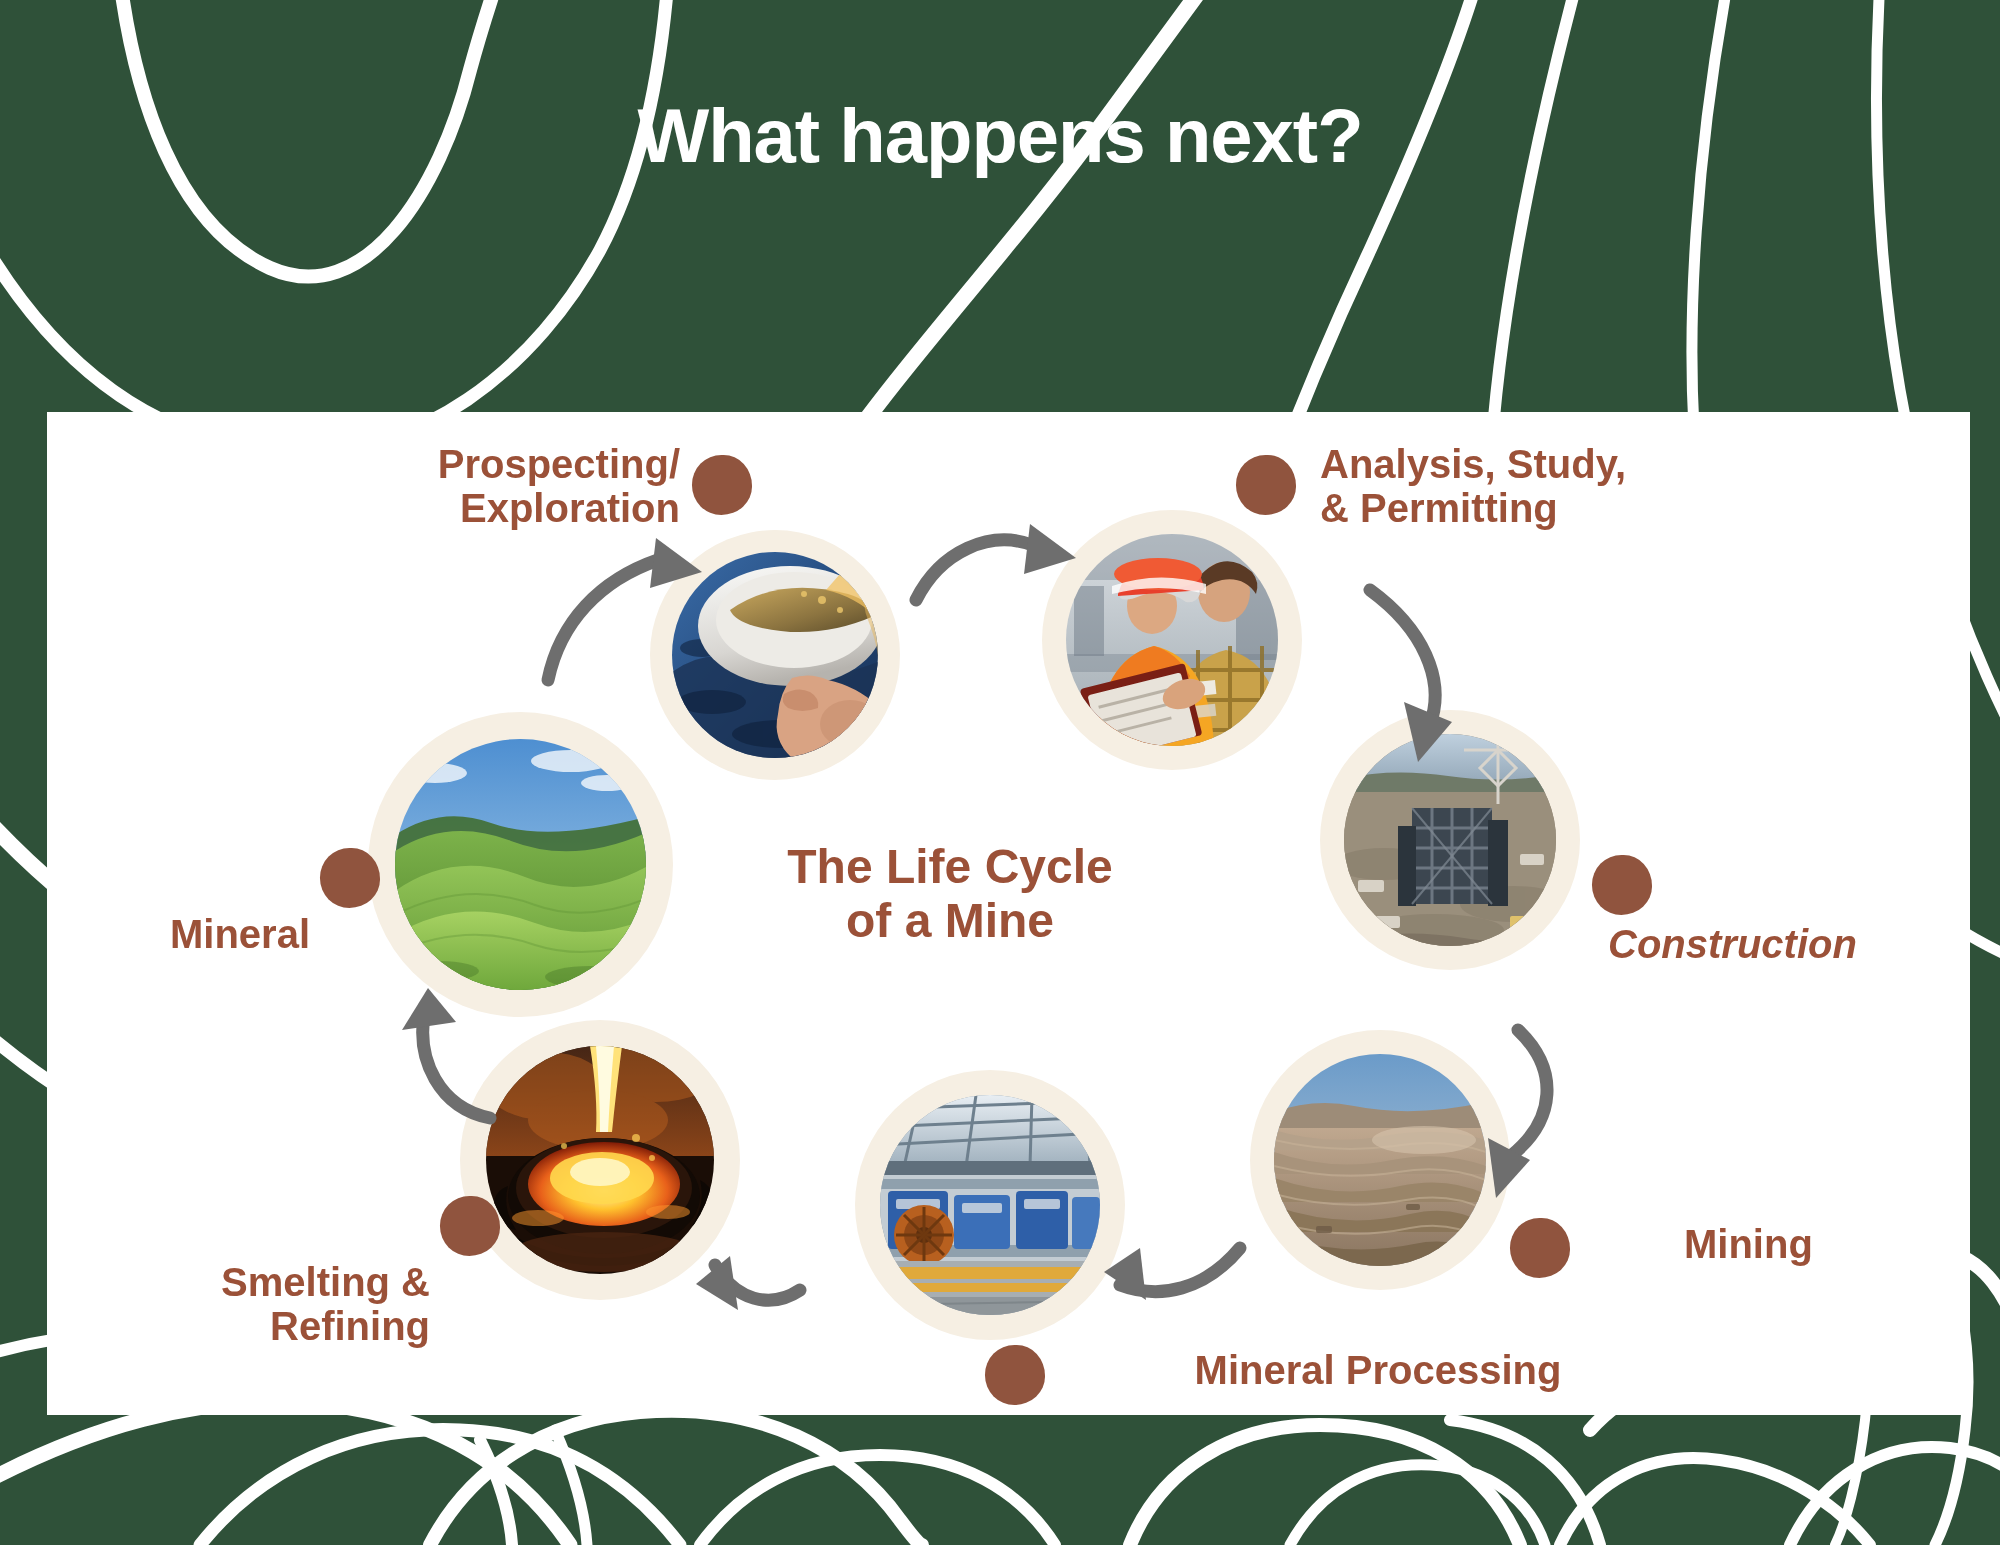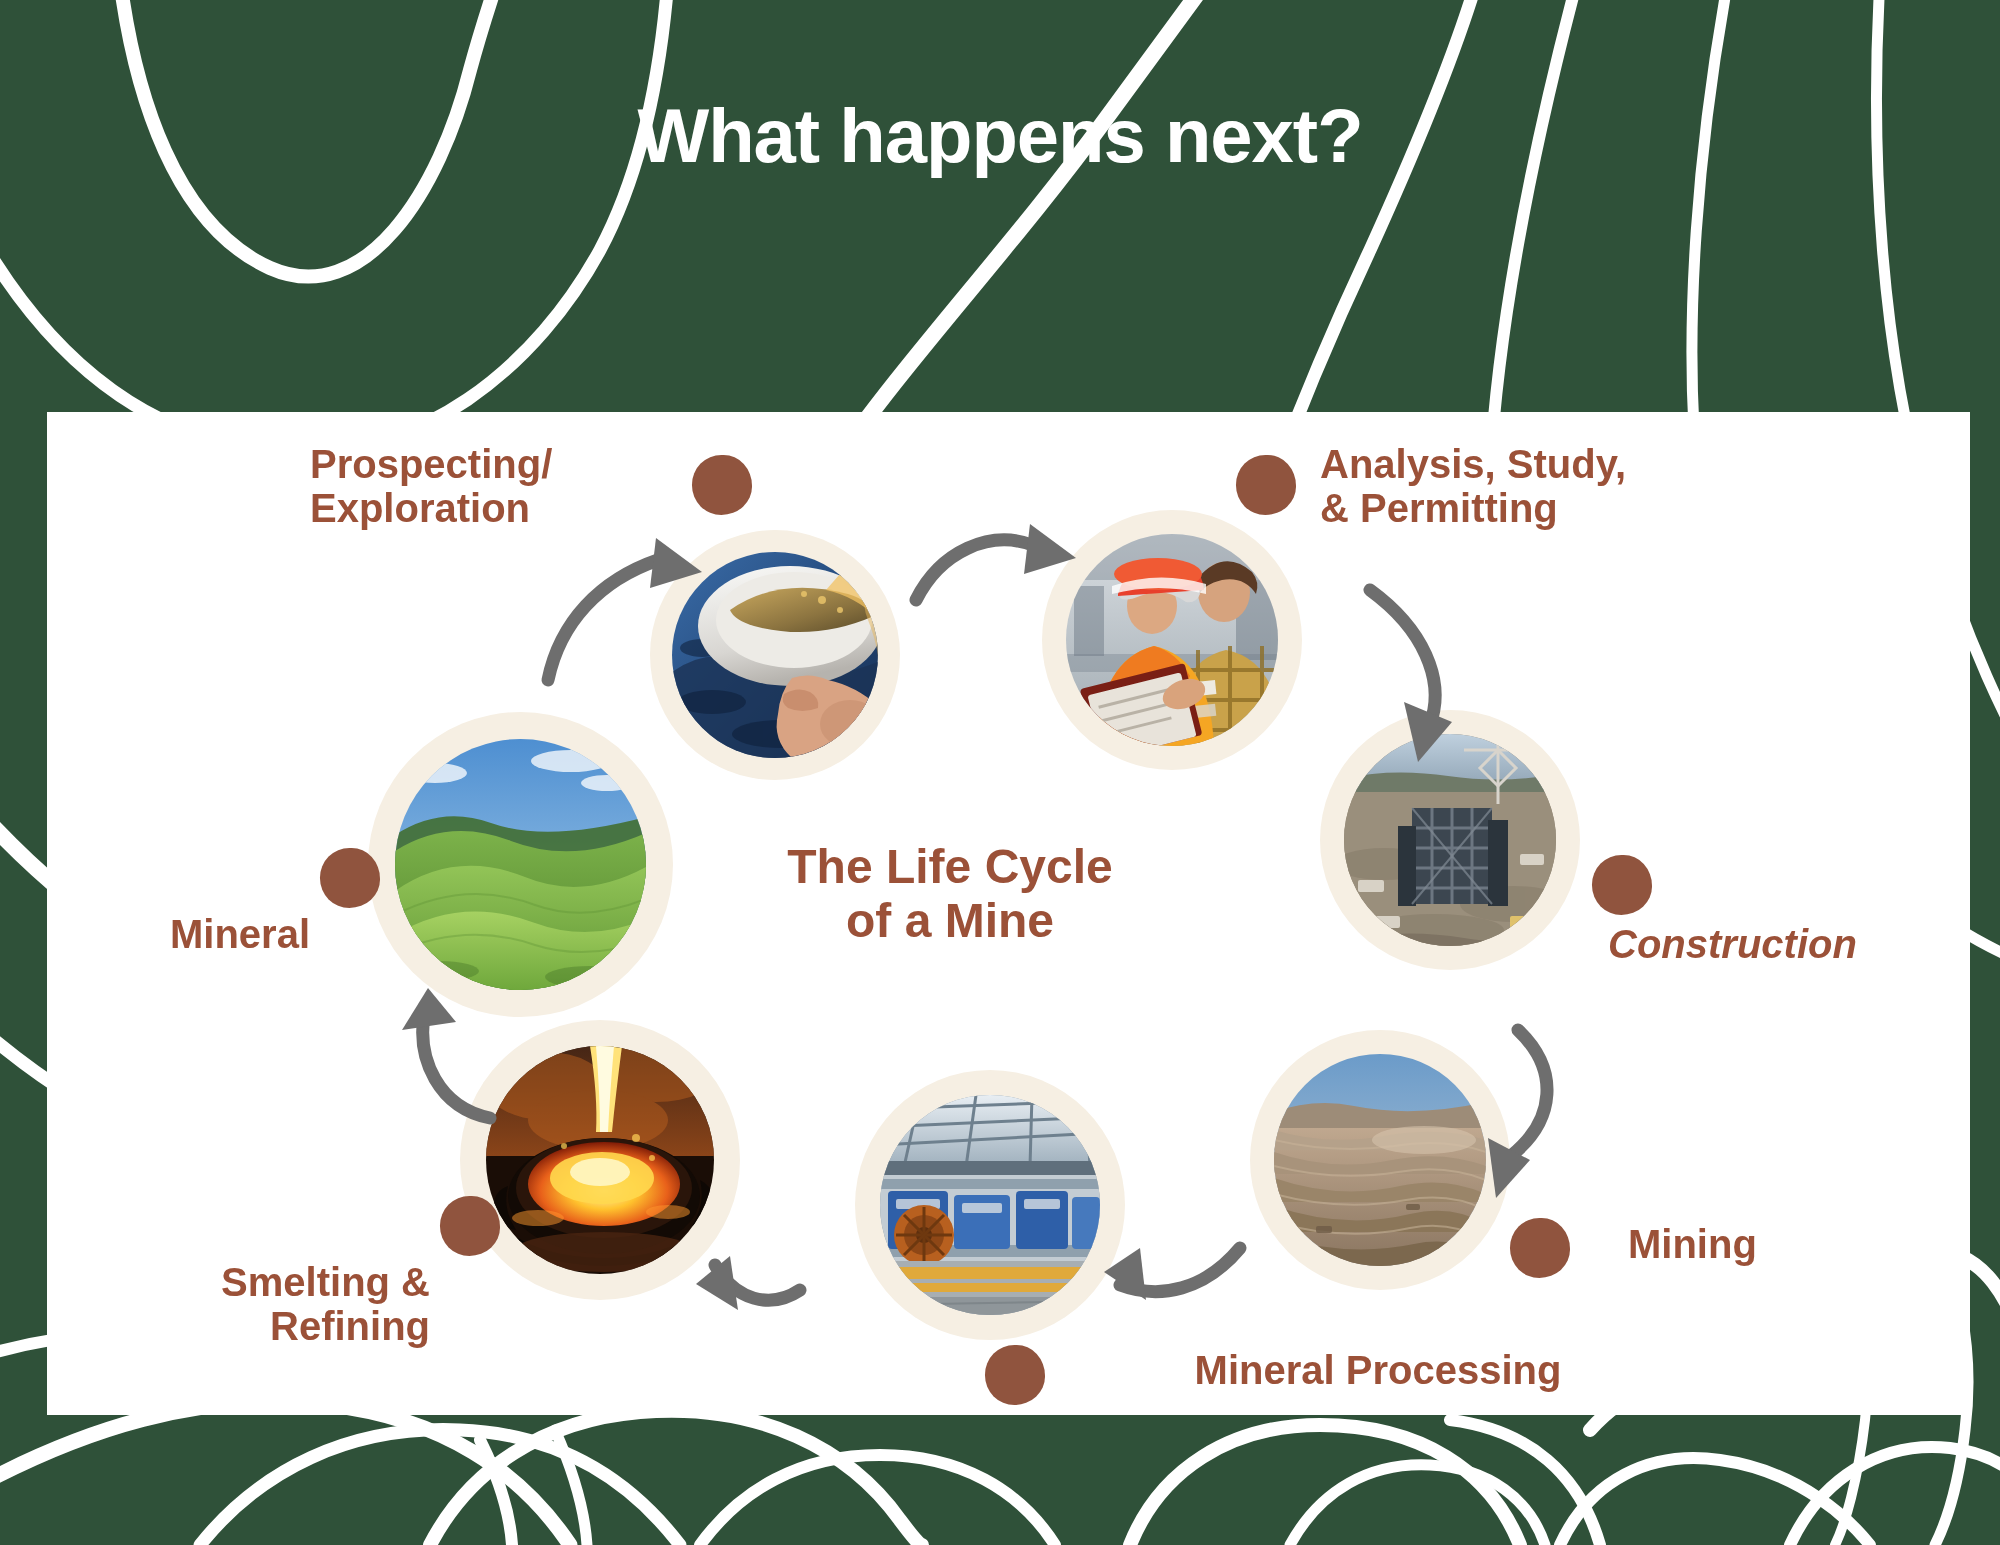--- a/index.html
+++ b/index.html
@@ -227,21 +227,21 @@
         <circle cx="132" cy="42" r="3"></circle>
       </g>
       <path d="M168 22 q30 12 38 44 q-24 -22 -52 -28 Z" fill="#F2C261" opacity="0.75"></path>
       <path d="M206 8 q-22 30 -10 60 q10 26 10 40 L206 8 Z" fill="#E8B85C" opacity="0.5"></path>
       <path d="M120 126 q18 -6 36 2 q28 6 50 26 l0 52 l-86 0 q-20 -18 -14 -44 q2 -22 14 -36 Z" fill="#D9A383"></path>
       <path d="M112 142 q14 -8 26 -2 q10 6 8 16 q-16 6 -30 0 q-8 -6 -4 -14 Z" fill="#C98E6E"></path>
       <ellipse cx="178" cy="172" rx="30" ry="24" fill="#CE9777"></ellipse>
     </svg>
   </div>
   <div class="dot" style="left:692px; top:455px;"></div>
-  <div class="label" style="left:310px; top:442px; width:370px; ">Prospecting/
+  <div class="label" style="left:310px; top:442px; width:370px; text-align:right;">Prospecting/
 Exploration</div>
 
   <div class="halo" style="left:1042px; top:510px; width:260px; height:260px;"></div>
   <div class="photo" style="left:1066px; top:534px; width:212px; height:212px;">
     <svg width="212" height="212" viewBox="0 0 212 212">
       <defs>
         <linearGradient id="an-bg" x1="0" y1="0" x2="0" y2="1">
           <stop offset="0%" stop-color="#D9DEE2"></stop>
           <stop offset="100%" stop-color="#9FA9B0"></stop>
         </linearGradient>
@@ -392,21 +392,21 @@
         <path d="M0 168 q70 20 136 6 q40 -8 76 12"></path>
       </g>
       <ellipse cx="150" cy="86" rx="52" ry="14" fill="#D5C3AC" opacity="0.6"></ellipse>
       <g fill="#6E5C46" opacity="0.8">
         <rect x="42" y="172" width="16" height="7" rx="2"></rect>
         <rect x="132" y="150" width="14" height="6" rx="2"></rect>
       </g>
     </svg>
   </div>
   <div class="dot" style="left:1510px; top:1218px;"></div>
-  <div class="label" style="left:1628px; top:1222px; width:300px; text-align:left;">Mining</div>
+  <div class="label" style="left:1684px; top:1222px; width:300px; text-align:left;">Mining</div>
 
   <div class="halo" style="left:855px; top:1070px; width:270px; height:270px;"></div>
   <div class="photo" style="left:880px; top:1095px; width:220px; height:220px;">
     <svg width="220" height="220" viewBox="0 0 220 220">
       <defs>
         <linearGradient id="pp-roof" x1="0" y1="0" x2="0" y2="1">
           <stop offset="0%" stop-color="#E8EEF3"></stop>
           <stop offset="100%" stop-color="#9FB0BD"></stop>
         </linearGradient>
       </defs>

